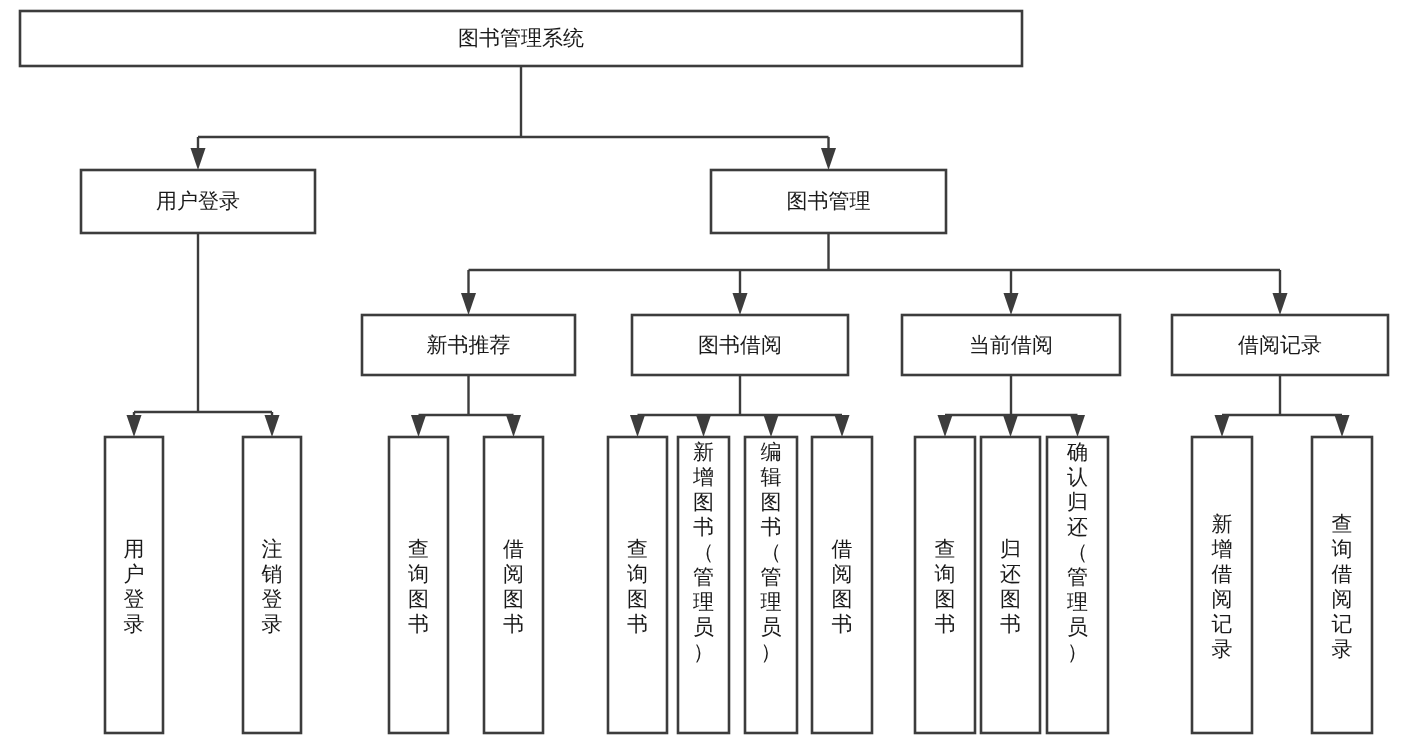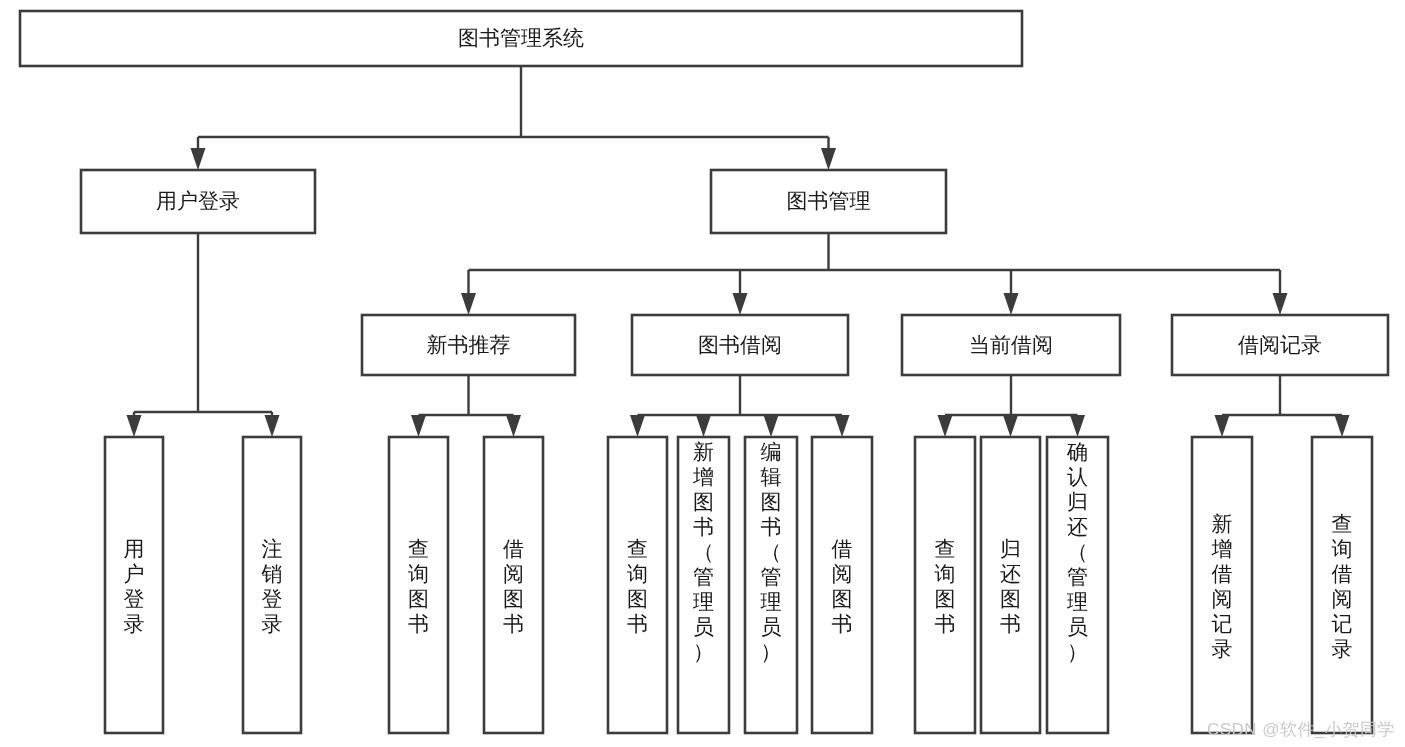--- a/index.html
+++ b/index.html
@@ -206,14 +206,13 @@
           <rect x="1192" y="437" width="60" height="296" class="node-box"></rect>
           <text x="1222" y="530.5" class="node-label-vertical"><tspan x="1222" dy="0">新</tspan><tspan x="1222" dy="25">增</tspan><tspan x="1222" dy="25">借</tspan><tspan x="1222" dy="25">阅</tspan><tspan x="1222" dy="25">记</tspan><tspan x="1222" dy="25">录</tspan></text>
         </g>
         <g>
           <rect x="1312" y="437" width="60" height="296" class="node-box"></rect>
           <text x="1342" y="530.5" class="node-label-vertical"><tspan x="1342" dy="0">查</tspan><tspan x="1342" dy="25">询</tspan><tspan x="1342" dy="25">借</tspan><tspan x="1342" dy="25">阅</tspan><tspan x="1342" dy="25">记</tspan><tspan x="1342" dy="25">录</tspan></text>
         </g>
       </g>
   </svg>
 
-  <div class="watermark">CSDN @软件_小贺同学</div>
 </div>
 
 </body></html>

